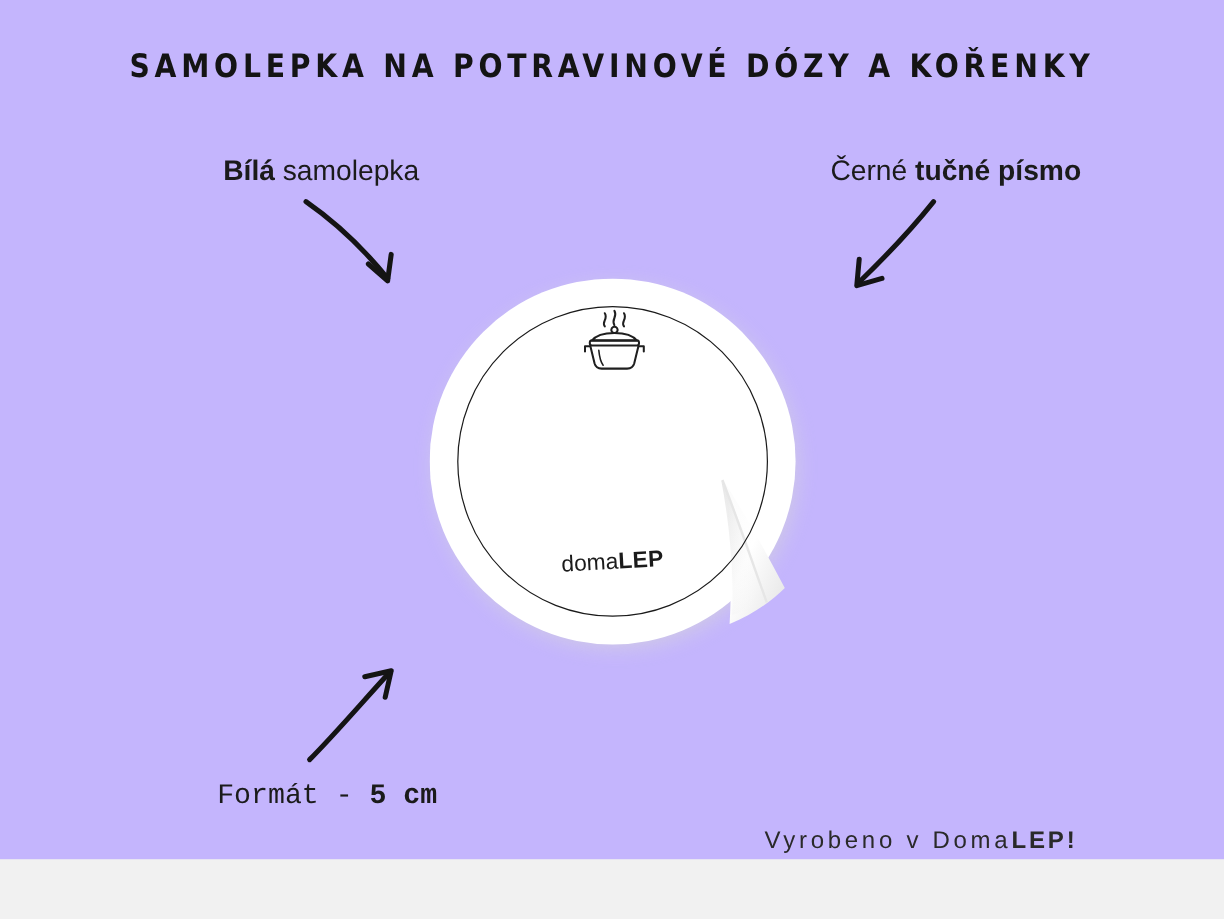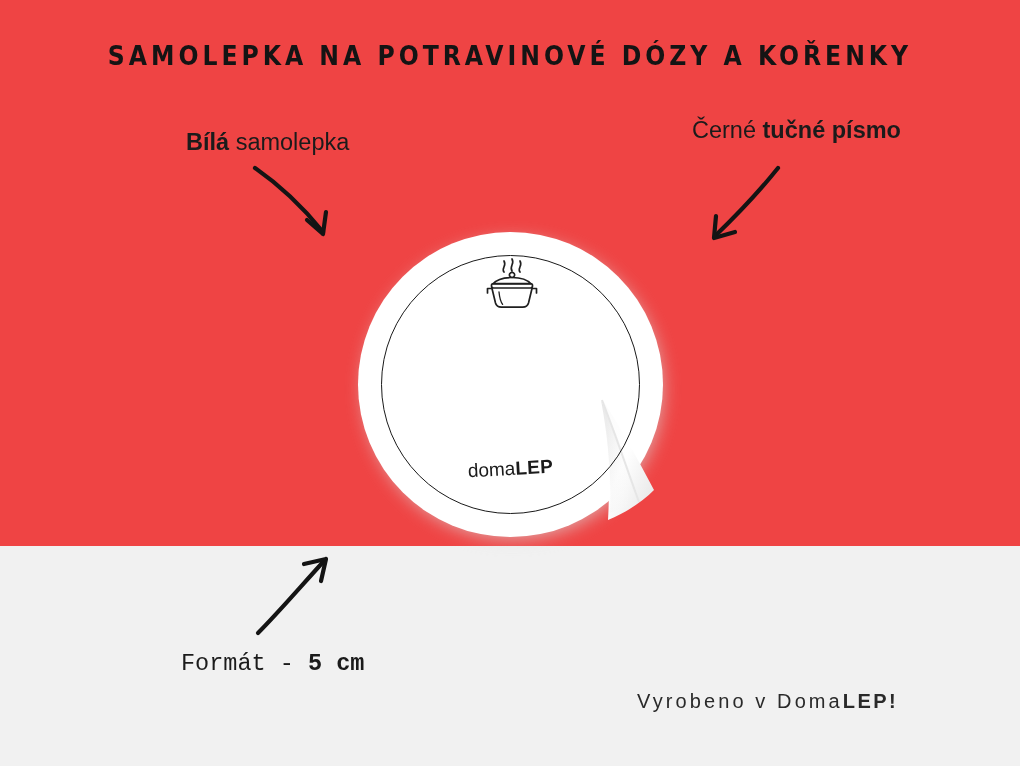--- a/index.html
+++ b/index.html
@@ -11,22 +11,22 @@
     width: 1020px;
     height: 766px;
     background: #f1f1f1;
     font-family: "Liberation Sans", "DejaVu Sans", sans-serif;
     color: #1a1a1a;
     overflow: hidden;
   }
   #stage {
     position: relative;
     width: 1020px;
-    height: 546px;
-    background: #ef4444;
+    height: 716px;
+    background: #c4b5fd;
   }
 
   
   .headline {
     position: absolute;
     left: 0;
     top: 40px;
     width: 1020px;
     text-align: center;
     font-family: "DejaVu Sans Condensed", "Liberation Sans Narrow", "Liberation Sans", sans-serif;
@@ -44,21 +44,21 @@
     font-size: 23.5px;
     color: #1b1b1b;
     white-space: nowrap;
     line-height: 1.2;
     margin-left: 48px;
   }
   .callout .b { font-weight: 700; }
   .callout .r { font-weight: 400; }
 
   #callout-white     { left: 138px; top: 128px; }
-  #callout-black     { left: 644px; top: 116px; }
+  #callout-black     { left: 644px; top: 128px; }
   #callout-format    { left: 133px; top: 650px; font-family: Liberation Mono, monospace; }
 
   
   .footer {
     position: absolute;
     left: 637px;
     top: 690px;
     font-size: 20px;
     letter-spacing: 3.1px;
     color: #2a2a2a;

